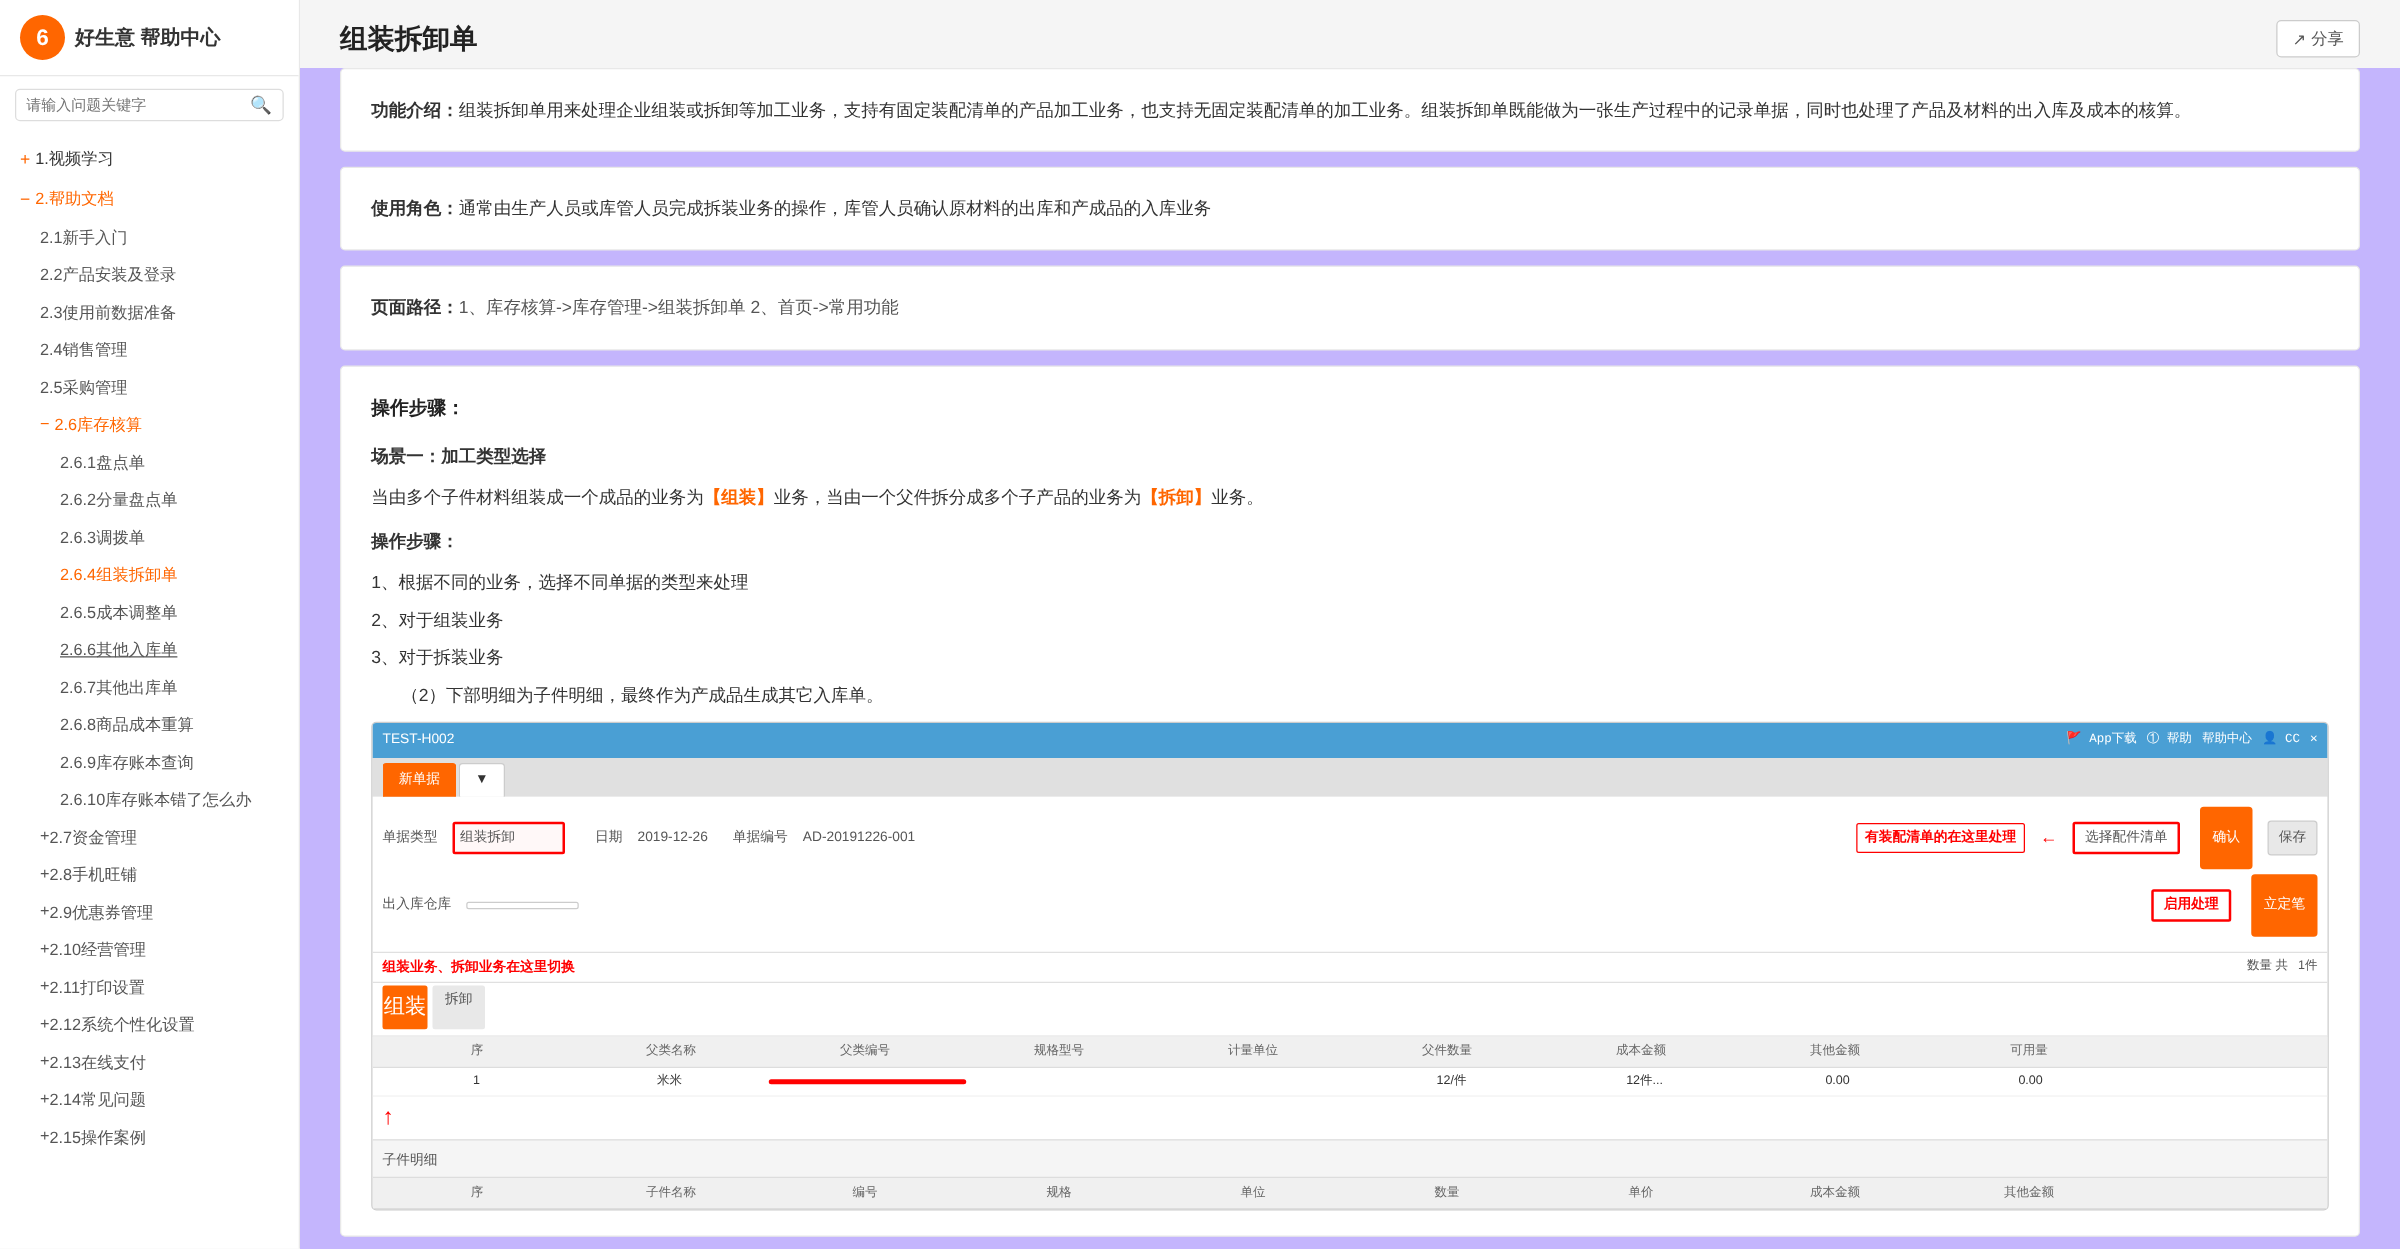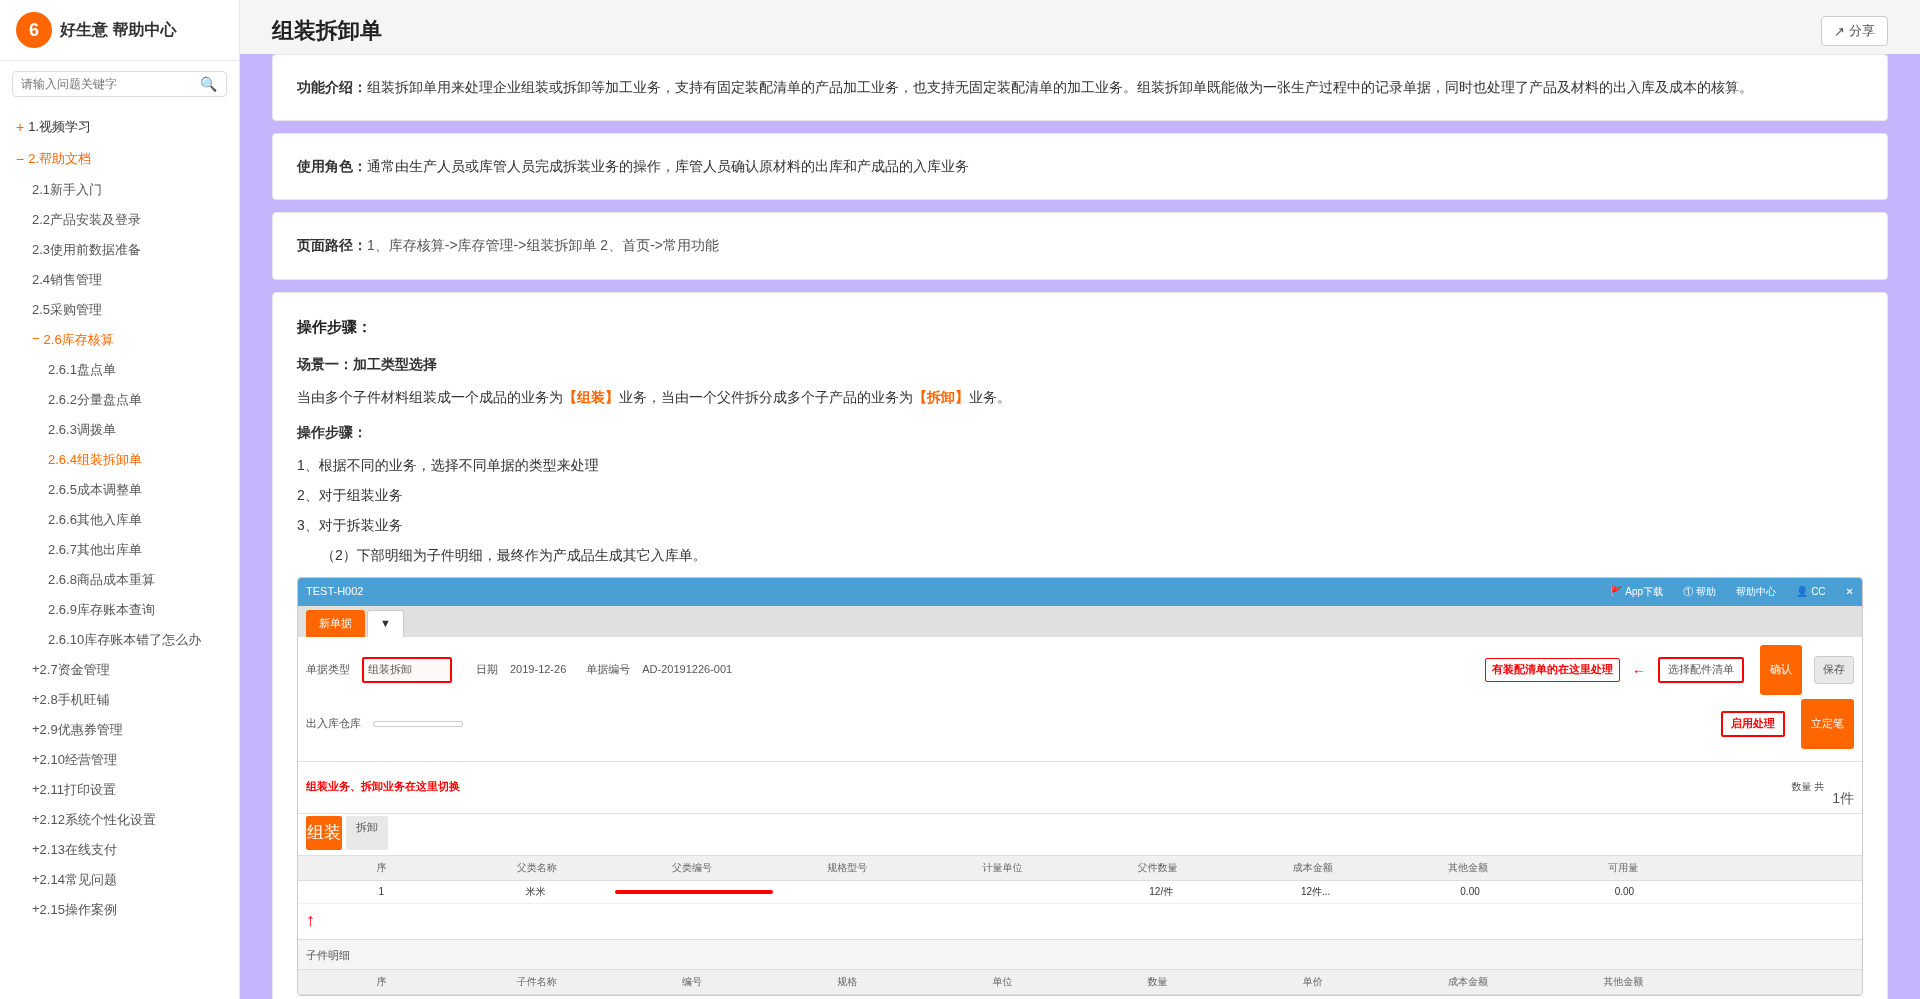--- a/index.html
+++ b/index.html
@@ -315,21 +315,21 @@
     </div>
     <div class="nav-sub-item" style="padding-left:48px;">
       <span>2.6.3调拨单</span>
     </div>
     <div class="nav-sub-item active" style="padding-left:48px;color:#ff6600;">
       <span>2.6.4组装拆卸单</span>
     </div>
     <div class="nav-sub-item" style="padding-left:48px;">
       <span>2.6.5成本调整单</span>
     </div>
-    <div class="nav-sub-item" style="padding-left:48px;">
+    <div class="nav-sub-item" style="padding-left:48px;text-decoration:underline;">
       <span>2.6.6其他入库单</span>
     </div>
     <div class="nav-sub-item" style="padding-left:48px;">
       <span>2.6.7其他出库单</span>
     </div>
     <div class="nav-sub-item" style="padding-left:48px;">
       <span>2.6.8商品成本重算</span>
     </div>
     <div class="nav-sub-item" style="padding-left:48px;">
       <span>2.6.9库存账本查询</span>
@@ -413,21 +413,21 @@
         <ul class="sub-list">
           <li>（2）下部明细为子件明细，最终作为产成品生成其它入库单。</li>
         </ul>
       </ul>
 
       <div class="screenshot-mock" style="position:relative;">
 
         <div class="ss-titlebar">
           <span style="font-size:11px;">TEST-H002</span>
           <span style="flex:1;"></span>
-          <span style="font-size:10px;display:flex;gap:20px;">
+          <span style="font-size:10px;display:flex;gap:8px;font-family:Liberation Mono, monospace;">
             <span>🚩 App下载</span>
             <span>① 帮助</span>
             <span>帮助中心</span>
             <span>👤 CC</span>
             <span>✕</span>
           </span>
         </div>
 
         <div style="display:flex;background:#e0e0e0;padding:4px 8px 0 8px;gap:2px;">
           <div class="ss-tab active">新单据</div>
@@ -456,21 +456,21 @@
             <span style="flex:1;"></span>
             <span style="border:2px solid #ff0000;padding:1px 8px;font-size:11px;background:#fff;border-radius:2px;color:#ff0000;font-weight:bold;">启用处理</span>
             <span class="ss-orange-btn" style="margin-left:4px;">立定笔</span>
           </div>
         </div>
 
         <div style="background:#fff;padding:2px 8px;display:flex;align-items:center;gap:8px;border-bottom:1px solid #e0e0e0;">
           <span style="color:#ff0000;font-weight:bold;font-size:11px;">组装业务、拆卸业务在这里切换</span>
           <span style="flex:1;"></span>
           <span style="font-size:10px;color:#555;">数量 共</span>
-          <span style="font-size:14px;color:#555;margin-top:22px;">1件</span>
+          <span style="font-size:10px;color:#555;">1件</span>
         </div>
 
         <div style="background:#fff;padding:2px 8px 2px 8px;border-bottom:1px solid #e0e0e0;">
           <div style="display:flex;gap:4px;margin-bottom:3px;">
             <div style="background:#ff6600;color:#fff;padding:2px 1px;font-size:17px;border-radius:2px;">组装</div>
             <div style="background:#e8e8e8;color:#555;padding:2px 10px;font-size:11px;border-radius:2px;">拆卸</div>
           </div>
         </div>
 
         <div style="background:#fff;">

